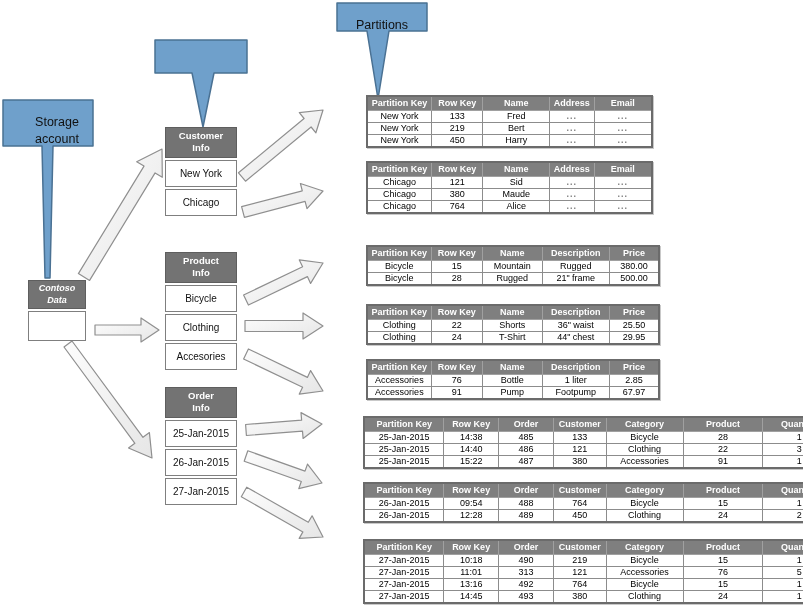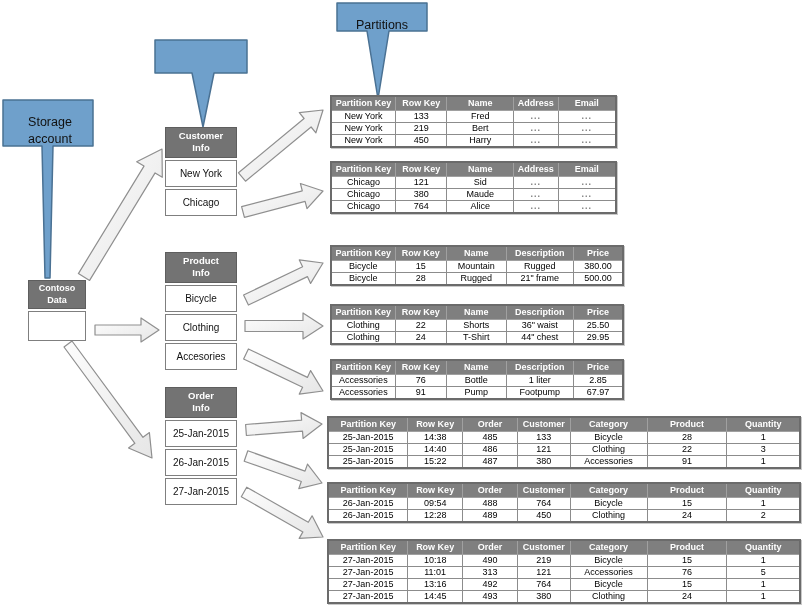--- a/index.html
+++ b/index.html
@@ -18,26 +18,26 @@
   
   .stack{position:absolute;width:72px;}
   .stack-header{
     background:#737373;color:#ffffff;font-weight:bold;font-size:9.5px;line-height:1.3;
     text-align:center;white-space:pre-line;border:1px solid #5e5e5e;padding:2px 0;
   }
   .stack-row{
     background:#ffffff;border:1px solid #7f7f7f;margin-top:2px;height:25px;
     display:flex;align-items:center;justify-content:center;font-size:10px;color:#111;
   }
-  #contoso-box{width:58px;}
+  #contoso-box{width:58px;font-style:italic;}
   #contoso-box .stack-header{font-size:9px;}
   #contoso-box .stack-row{height:28px;}
 
   
-  .dtable{position:absolute;}
+  .dtable{position:absolute;margin-left:36px;}
   .dtable table{
     border-collapse:collapse;table-layout:fixed;width:100%;
     border:2px solid #6b6b6b;box-shadow:1px 1px 0 #c9c9c9;
   }
   .dtable th{
     background:#7f7f7f;color:#ffffff;font-weight:bold;font-size:9px;
     border:1px solid #a0a0a0;height:13px;padding:0;text-align:center;line-height:1.1;
     overflow:hidden;white-space:nowrap;
   }
   .dtable td{
@@ -68,21 +68,21 @@
       <polygon points="245.5,181.2 311.1,127 315.9,132.8 323,110 299.3,112.7 304.1,118.5 238.5,172.8" fill="url(#ag)" stroke="#8F8F8F" stroke-width="1.2" stroke-linejoin="round"></polygon>
       <polygon points="244.4,217.3 305.1,201.4 307,208.7 323,191 300.4,183.5 302.3,190.8 241.6,206.7" fill="url(#ag)" stroke="#8F8F8F" stroke-width="1.2" stroke-linejoin="round"></polygon>
       <polygon points="248.4,305 307.4,276.6 310.6,283.4 323,263 299.3,259.9 302.6,266.7 243.6,295" fill="url(#ag)" stroke="#8F8F8F" stroke-width="1.2" stroke-linejoin="round"></polygon>
       <polygon points="245,331.5 303,331.5 303,339 323,326 303,313 303,320.5 245,320.5" fill="url(#ag)" stroke="#8F8F8F" stroke-width="1.2" stroke-linejoin="round"></polygon>
       <polygon points="243.6,359 302.6,387.3 299.3,394.1 323,391 310.6,370.6 307.4,377.4 248.4,349" fill="url(#ag)" stroke="#8F8F8F" stroke-width="1.2" stroke-linejoin="round"></polygon>
       <polygon points="246.4,435.5 302.5,431.1 303.1,438.5 322,424 301,412.6 301.6,420.1 245.6,424.5" fill="url(#ag)" stroke="#8F8F8F" stroke-width="1.2" stroke-linejoin="round"></polygon>
       <polygon points="244.2,461.2 301.3,481.5 298.8,488.6 322,483 307.5,464.1 305,471.1 247.8,450.8" fill="url(#ag)" stroke="#8F8F8F" stroke-width="1.2" stroke-linejoin="round"></polygon>
       <polygon points="241.3,496.8 302.9,531.9 299.2,538.4 323,537 312.1,515.8 308.3,522.3 246.7,487.2" fill="url(#ag)" stroke="#8F8F8F" stroke-width="1.2" stroke-linejoin="round"></polygon>
     </svg>
 
-  <div class="callout-label" style="left:5px;top:100px;width:90px;height:46px;">Storage
+  <div class="callout-label" style="left:12px;top:100px;width:90px;height:46px;">Storage
 account</div>
   <div class="callout-label" style="left:337px;top:3px;width:90px;height:28px;">Partitions</div>
 
   <div class="stack" id="contoso-box" style="left:28px;top:280px;">
       <div class="stack-header">Contoso
 Data</div>
       <div class="stack-row"></div>
     </div>
 
   <div class="stack" style="left:165px;top:127px;">

